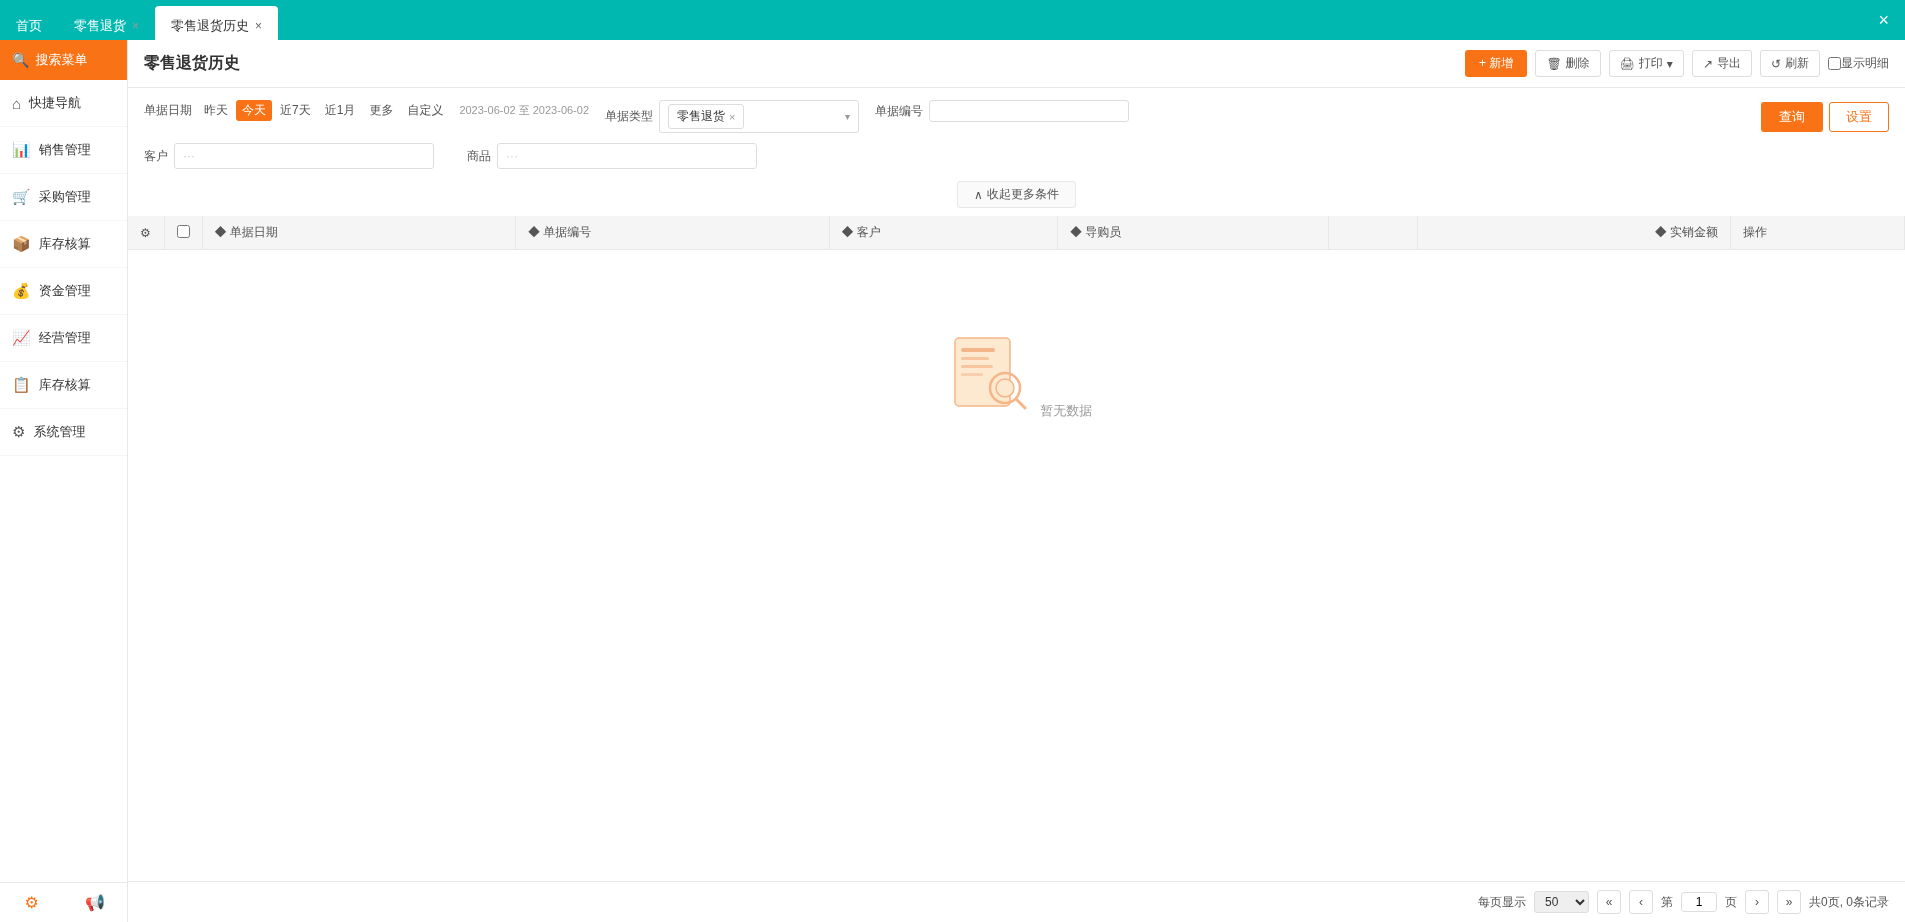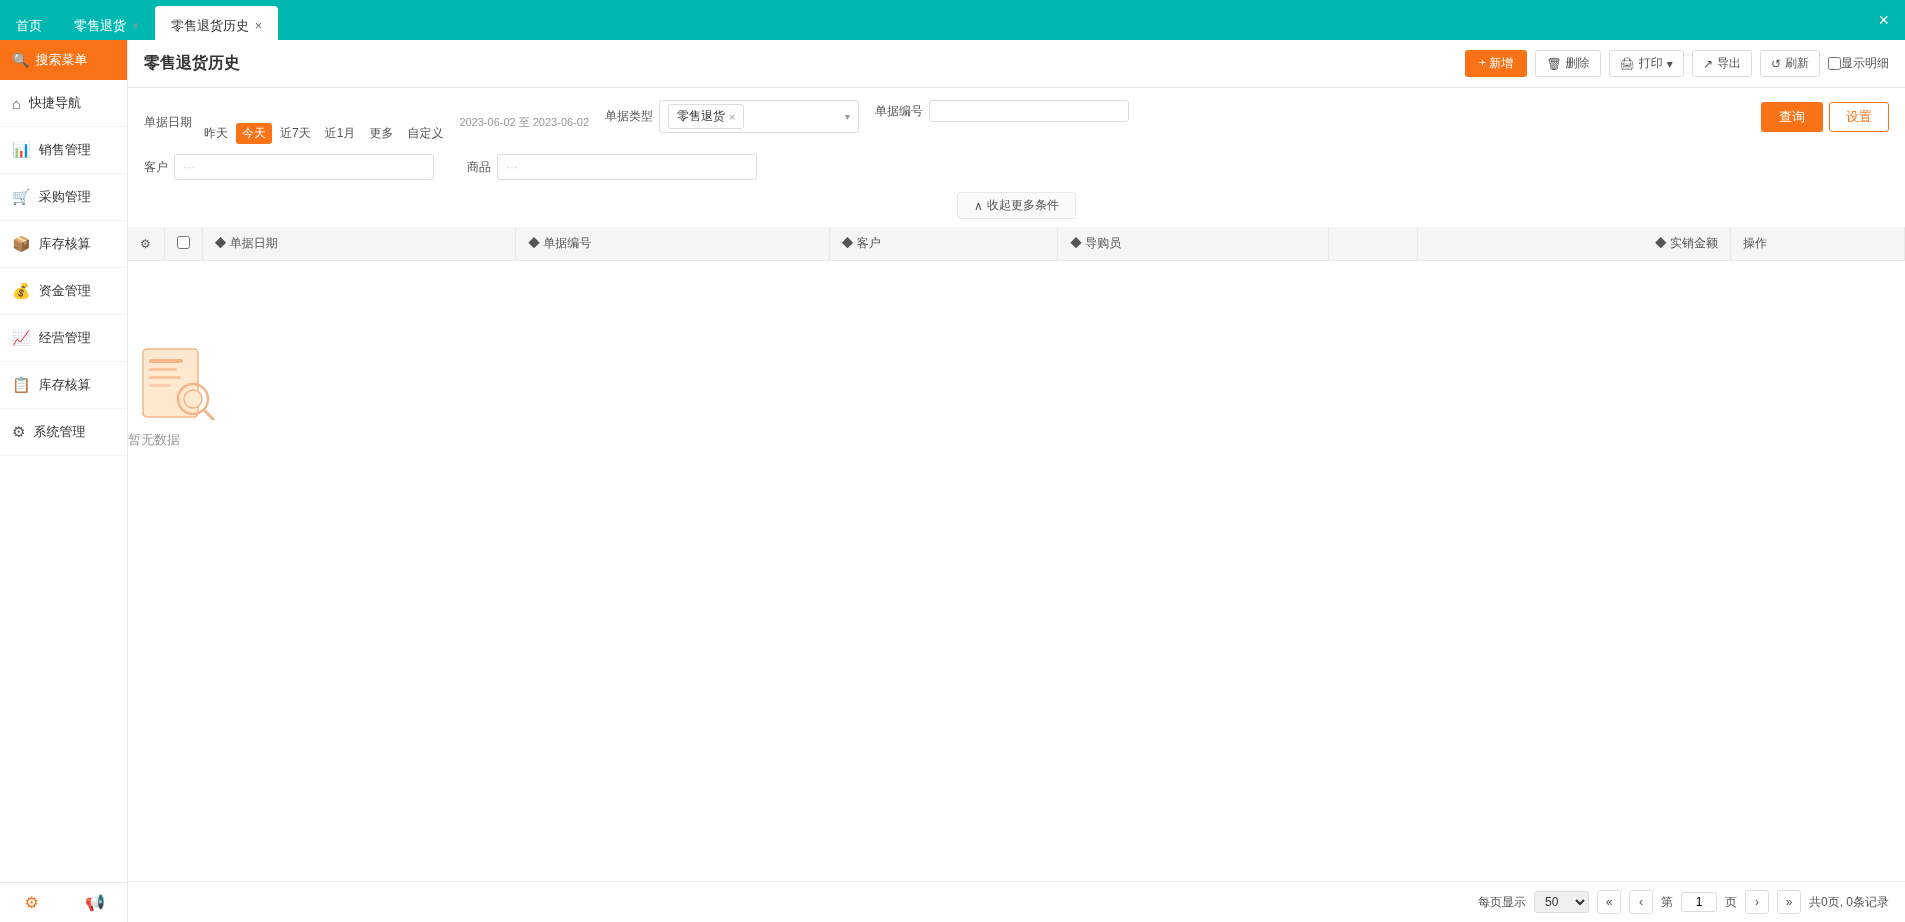--- a/index.html
+++ b/index.html
@@ -192,21 +192,20 @@
       display: flex;
       align-items: center;
       gap: 2px;
     }
     .date-btn {
       padding: 2px 6px;
       border-radius: 3px;
       font-size: 12px;
       cursor: pointer;
       color: #555;
-      margin-top: 23px;
     }
     .date-btn.active {
       background: #f97316;
       color: #fff;
       border-radius: 3px;
     }
     .date-range {
       font-size: 11px;
       color: #999;
       margin-left: 4px;
@@ -301,22 +300,22 @@
     .th-settings {
       width: 36px;
       text-align: center;
     }
     .th-checkbox {
       width: 36px;
       text-align: center;
     }
     .empty-state {
       display: flex;
-      flex-direction: column;
-      align-items: flex-start;
+      flex-direction: row;
+      align-items: flex-end;
       justify-content: center;
       padding: 80px 0;
     }
     .empty-text {
       color: #999;
       font-size: 13px;
     }
 
     
     .pagination-bar {

